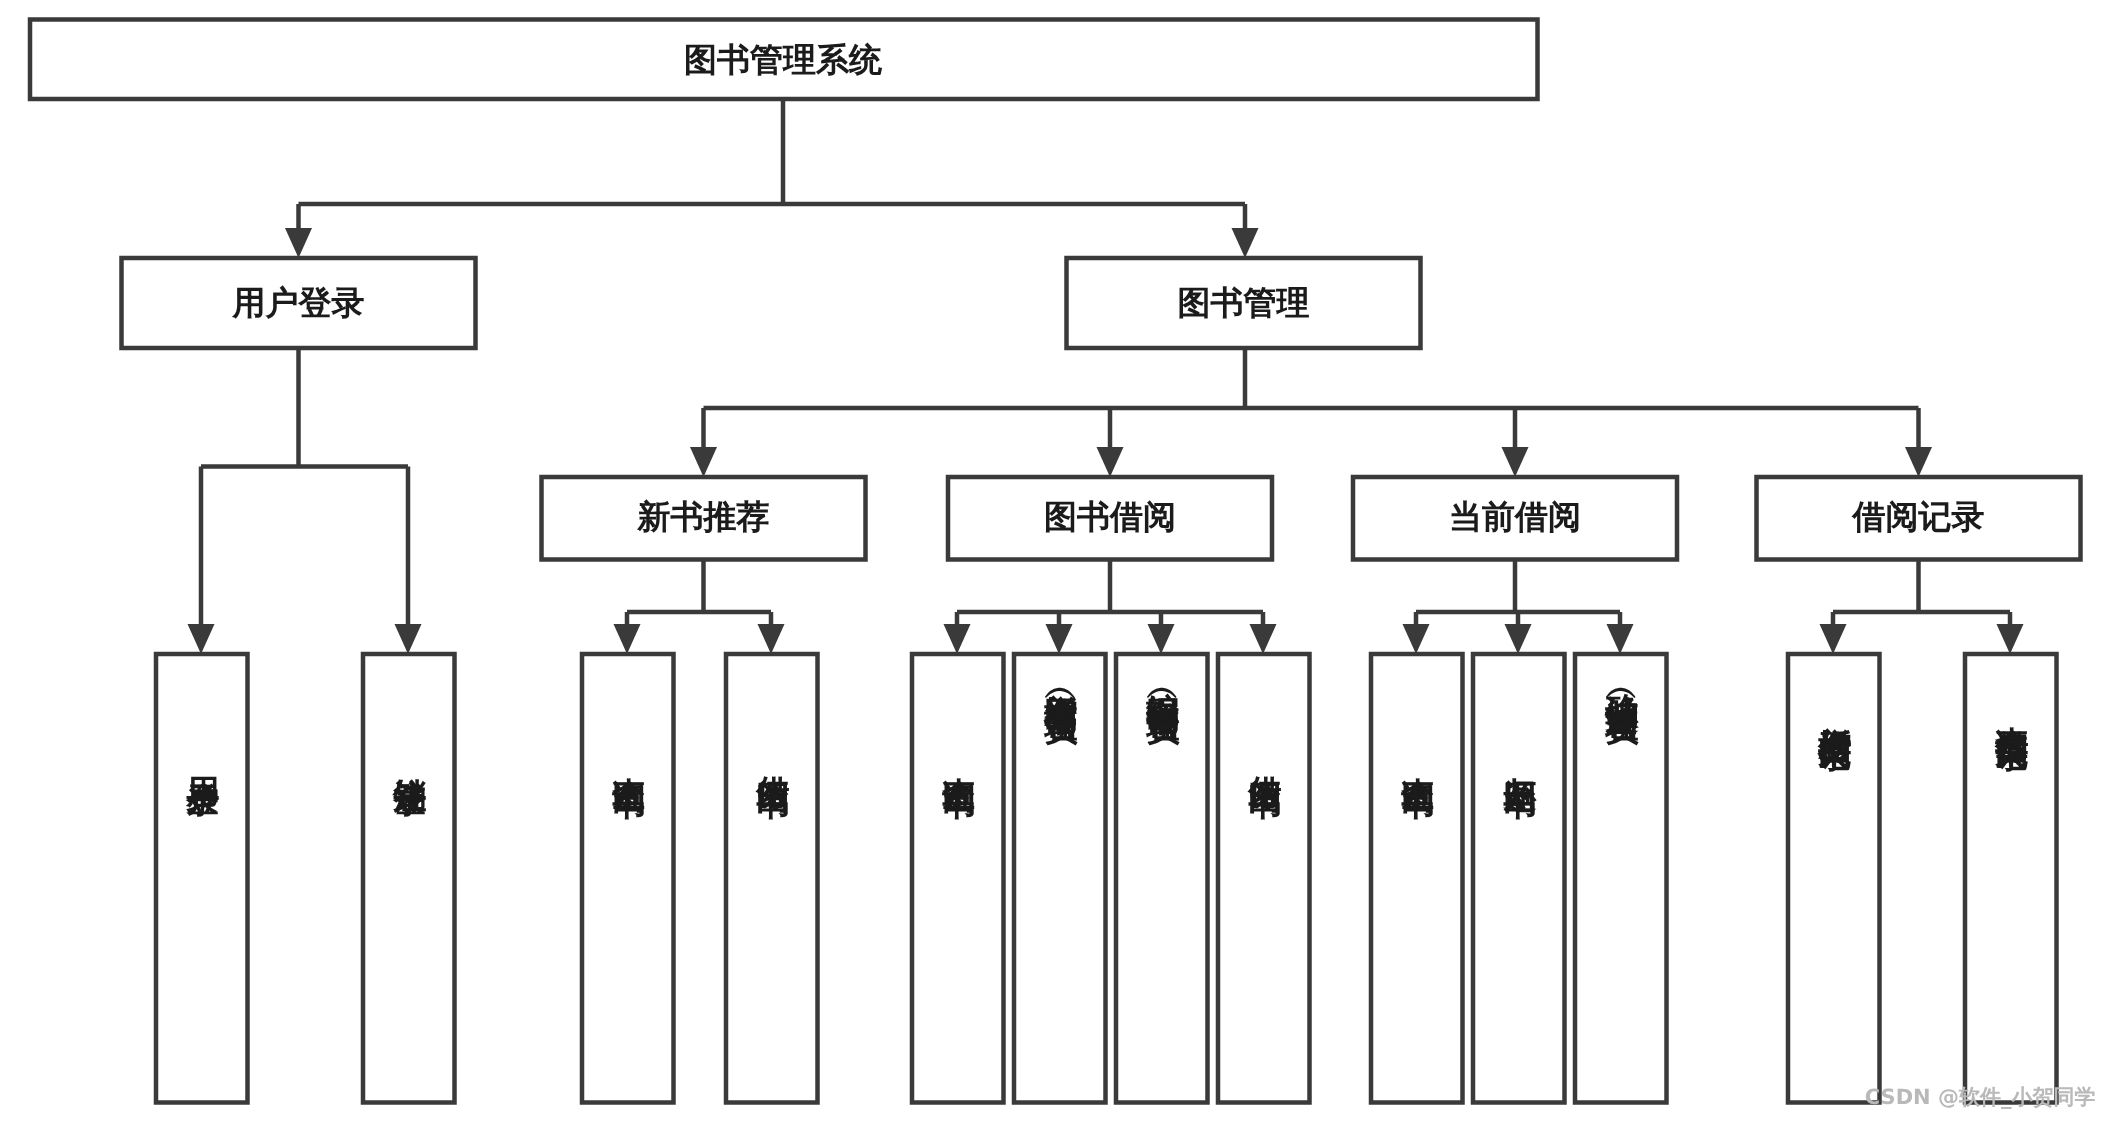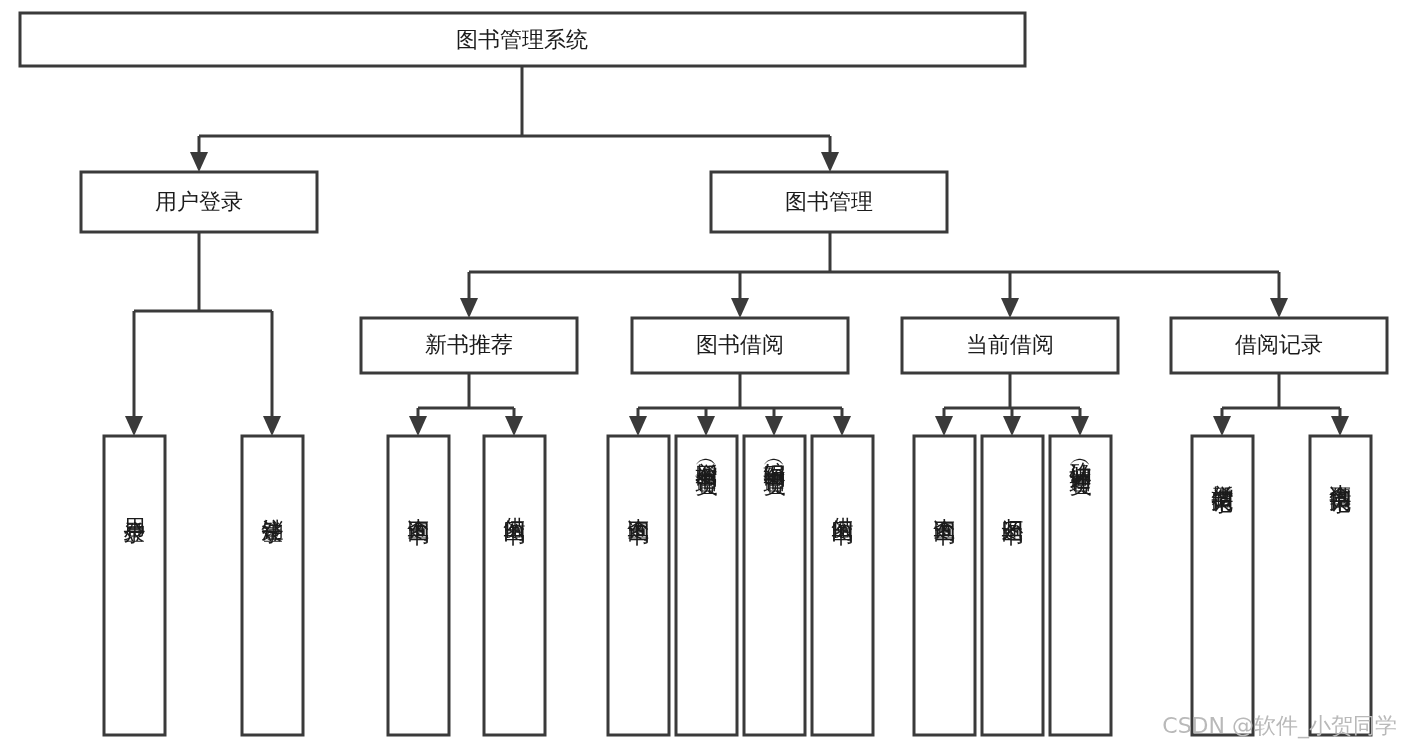--- a/index.html
+++ b/index.html
@@ -7,20 +7,21 @@
     padding: 0;
     background: #ffffff;
   }
   #stage {
     position: relative;
     width: 1405px;
     height: 747px;
     background: #ffffff;
     font-family: "DejaVu Sans", "Liberation Sans", sans-serif;
     overflow: hidden;
+    font-weight: bold;
   }
   svg.diagram {
     position: absolute;
     left: 0;
     top: 0;
     width: 1405px;
     height: 747px;
   }
   .nodebox {
     fill: #ffffff;
@@ -57,21 +58,21 @@
     line-height: 1.08;
     color: #1b1b1b;
     letter-spacing: 2px;
     white-space: nowrap;
     font-family: "DejaVu Sans", "Liberation Sans", sans-serif;
   }
   .watermark {
     position: absolute;
     right: 8px;
     bottom: 6px;
-    font-size: 22px;
+    font-size: 14px;
     color: #b9b9b9;
     font-family: "DejaVu Sans", "Liberation Sans", sans-serif;
     white-space: nowrap;
   }
 </style>
 </head>
 <body>
 
 <div id="stage">
 

